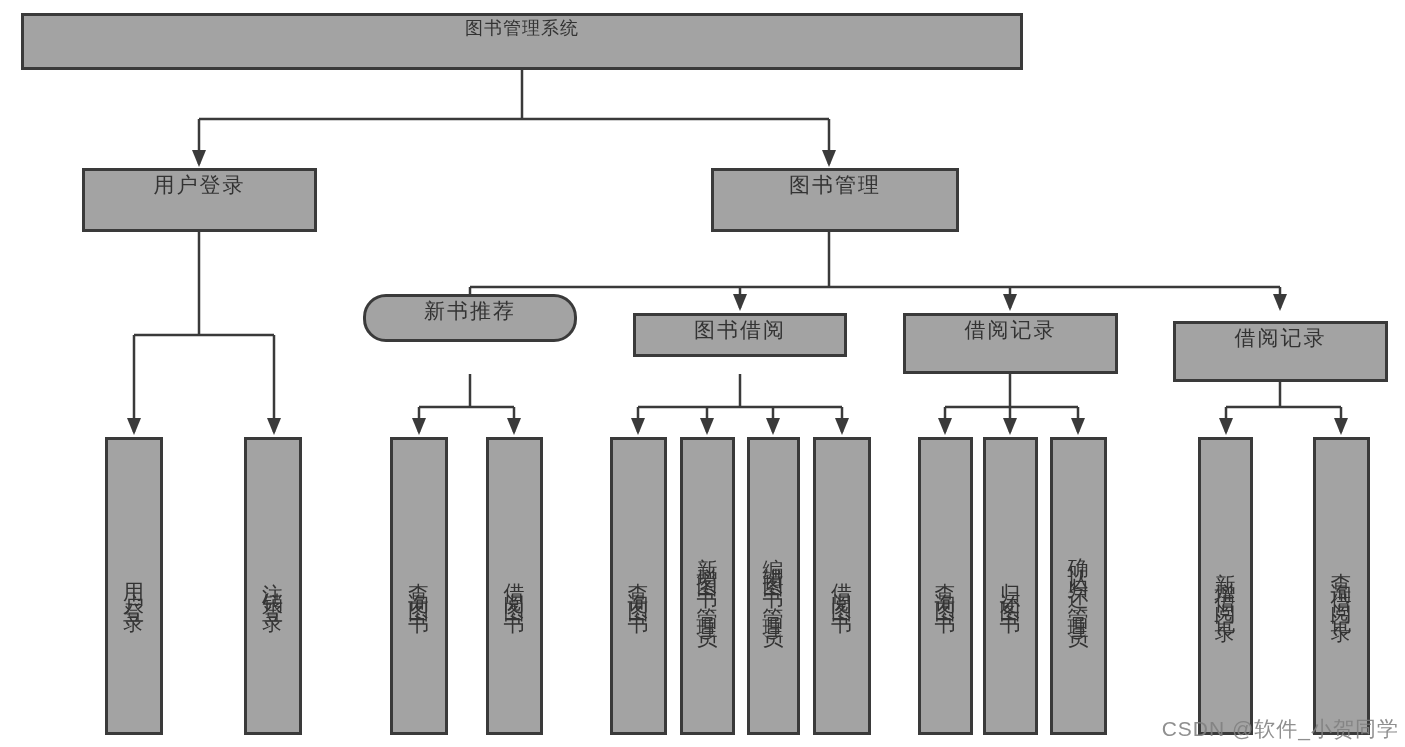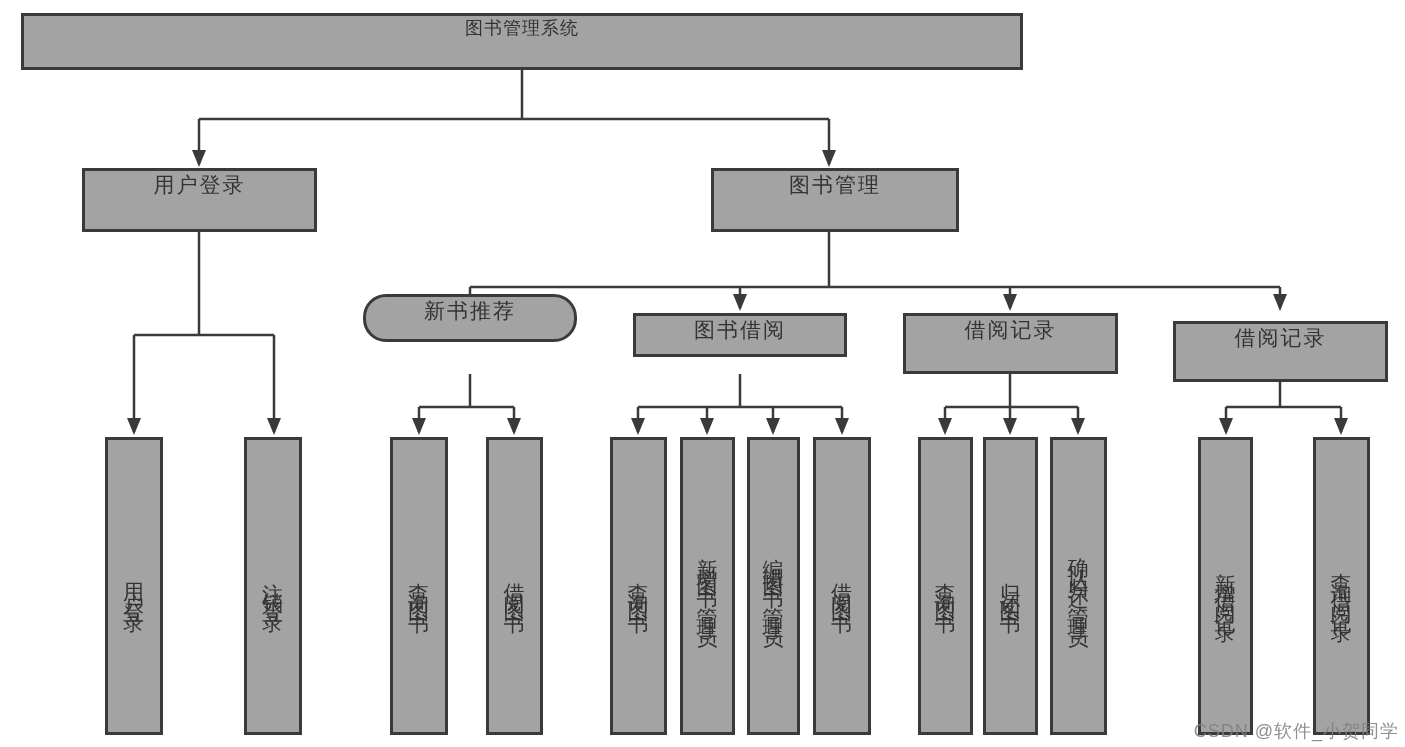--- a/index.html
+++ b/index.html
@@ -56,21 +56,21 @@
   .n-l8  { left: 813px;  width: 58px; }
   .n-l9  { left: 918px;  width: 55px; }
   .n-l10 { left: 983px;  width: 55px; }
   .n-l11 { left: 1050px; width: 57px; }
   .n-l12 { left: 1198px; width: 55px; }
   .n-l13 { left: 1313px; width: 57px; }
   .watermark {
     position: absolute;
     right: 6px;
     bottom: 4px;
-    font-size: 18px;
+    font-size: 21px;
     color: rgba(128,128,128,0.88);
     letter-spacing: 1px;
     z-index: 10;
     pointer-events: none;
   }
 </style>
 </head>
 <body>
 
 <div class="canvas">

